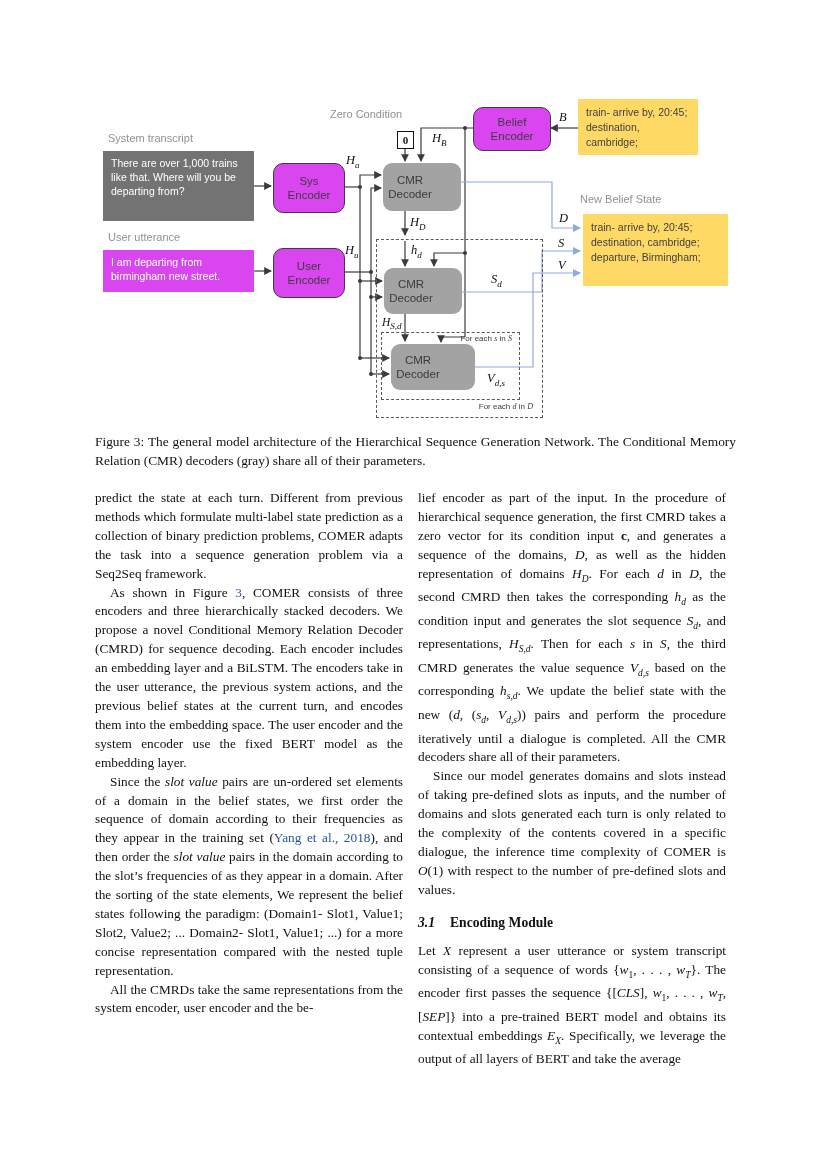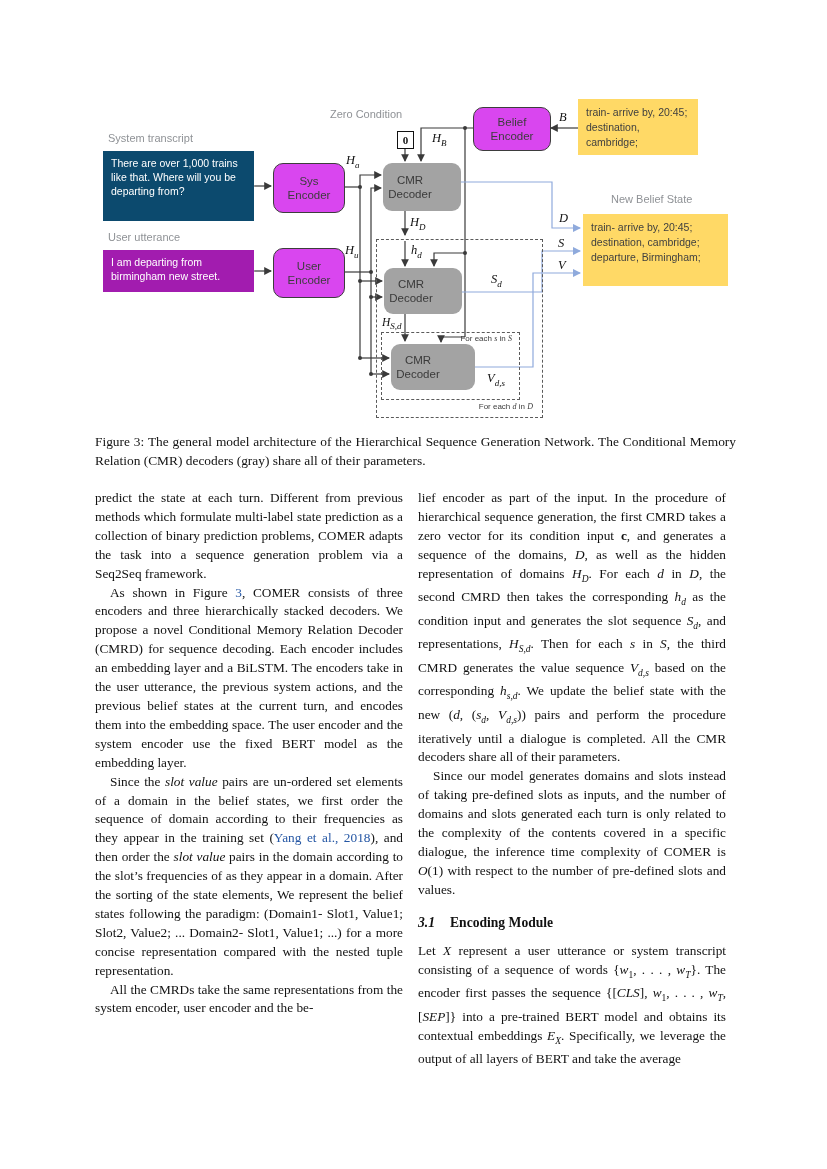--- a/index.html
+++ b/index.html
@@ -4,22 +4,22 @@
 <style>
   html,body{margin:0;padding:0;}
   body{width:827px;height:1169px;background:#ffffff;position:relative;
        font-family:"Liberation Serif",serif;color:#111;}
   
   .fig{position:absolute;left:90px;top:85px;width:650px;height:345px;
        font-family:"Liberation Sans",sans-serif;}
   .fig .abs{position:absolute;}
   .glabel{color:#8f9296;font-size:11px;white-space:nowrap;}
   .utter{color:#fff;font-size:10.5px;line-height:1.32;padding:6px 8px;box-sizing:border-box;}
-  .blue-box{background:#0c4a6e;}
-  .orange-box{background:#a21caf;}
+  .blue-box{background:#737373;}
+  .orange-box{background:#d946ef;}
   .enc{background:#d946ef;border:1.4px solid #3d3d3d;border-radius:10px;
        display:flex;align-items:center;justify-content:center;text-align:center;
        font-size:11.5px;color:#3d3d3d;line-height:1.25;}
   .enc .inner{width:52px;}
   .cmr{background:#a3a3a3;border-radius:9px;display:flex;align-items:center;
        text-align:center;font-size:11.5px;color:#3a3a3a;line-height:1.25;}
   .cmr .inner{width:54px;}
   .belief{background:#ffd966;color:#3f3f3f;font-size:10.5px;line-height:1.45;
           padding:6px 8px;box-sizing:border-box;}
   .zero{background:#fff;border:1.6px solid #111;width:15px;height:16px;
@@ -101,21 +101,21 @@
 
   <div class="dash" style="left:286px;top:154px;width:165px;height:177px;"></div>
   <div class="dash" style="left:291px;top:247px;width:137px;height:66px;"></div>
   <div class="foreach" style="right:228px;top:249px;">For each <i>s</i> in <i>S</i></div>
   <div class="foreach" style="right:207px;top:317px;">For each <i>d</i> in <i>D</i></div>
 
   <div class="abs glabel" style="left:18px;top:47px;">System transcript</div>
   <div class="abs glabel" style="left:18px;top:146px;">User utterance</div>
   <div class="abs glabel" style="left:240px;top:23px;">Zero Condition</div>
   <div class="abs glabel" style="left:492px;top:0px;margin-top:15px;">Previous Belief State</div>
-  <div class="abs glabel" style="left:521px;top:108px;">New Belief State</div>
+  <div class="abs glabel" style="left:490px;top:108px;">New Belief State</div>
 
   <div class="abs utter blue-box" style="left:13px;top:66px;width:151px;height:70px;">There are over 1,000 trains like that. Where will you be departing from?</div>
   <div class="abs utter orange-box" style="left:13px;top:165px;width:151px;height:42px;">I am departing from birmingham new street.</div>
 
   <div class="abs enc" style="left:183px;top:78px;width:70px;height:48px;">
       <span class="inner">Sys Encoder</span>
     </div>
   <div class="abs enc" style="left:183px;top:163px;width:70px;height:48px;">
       <span class="inner">User Encoder</span>
     </div>

